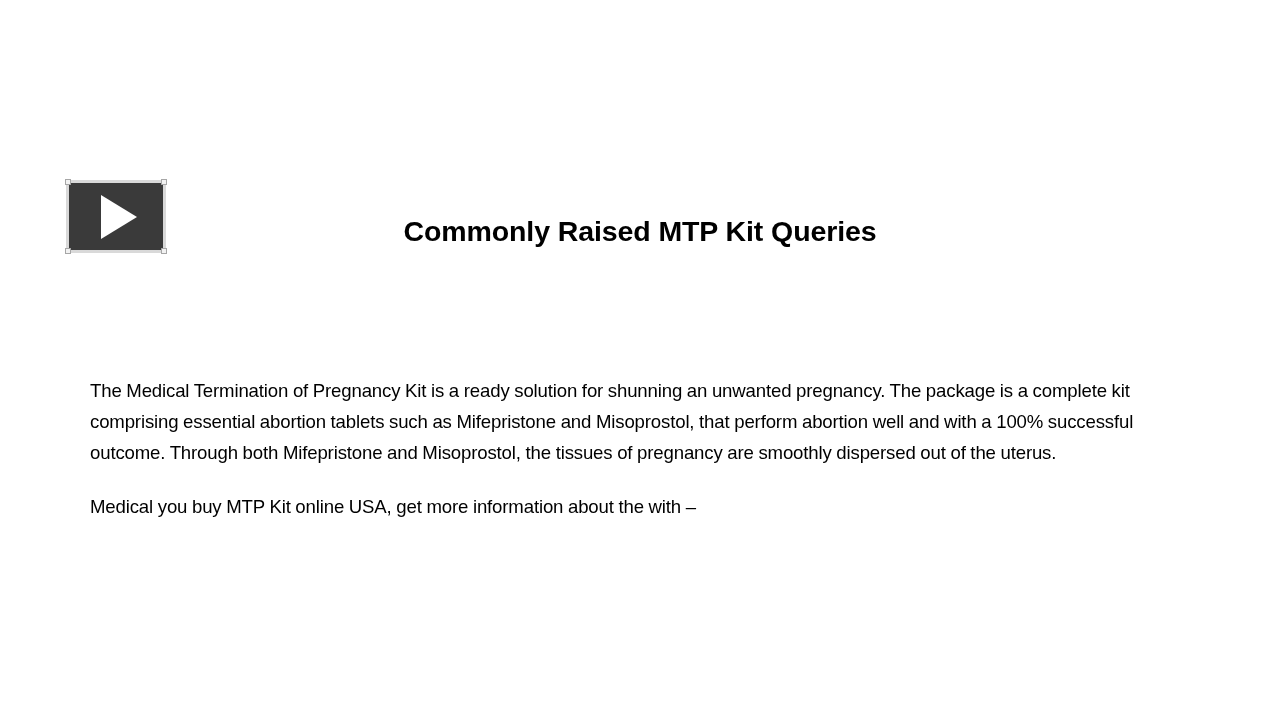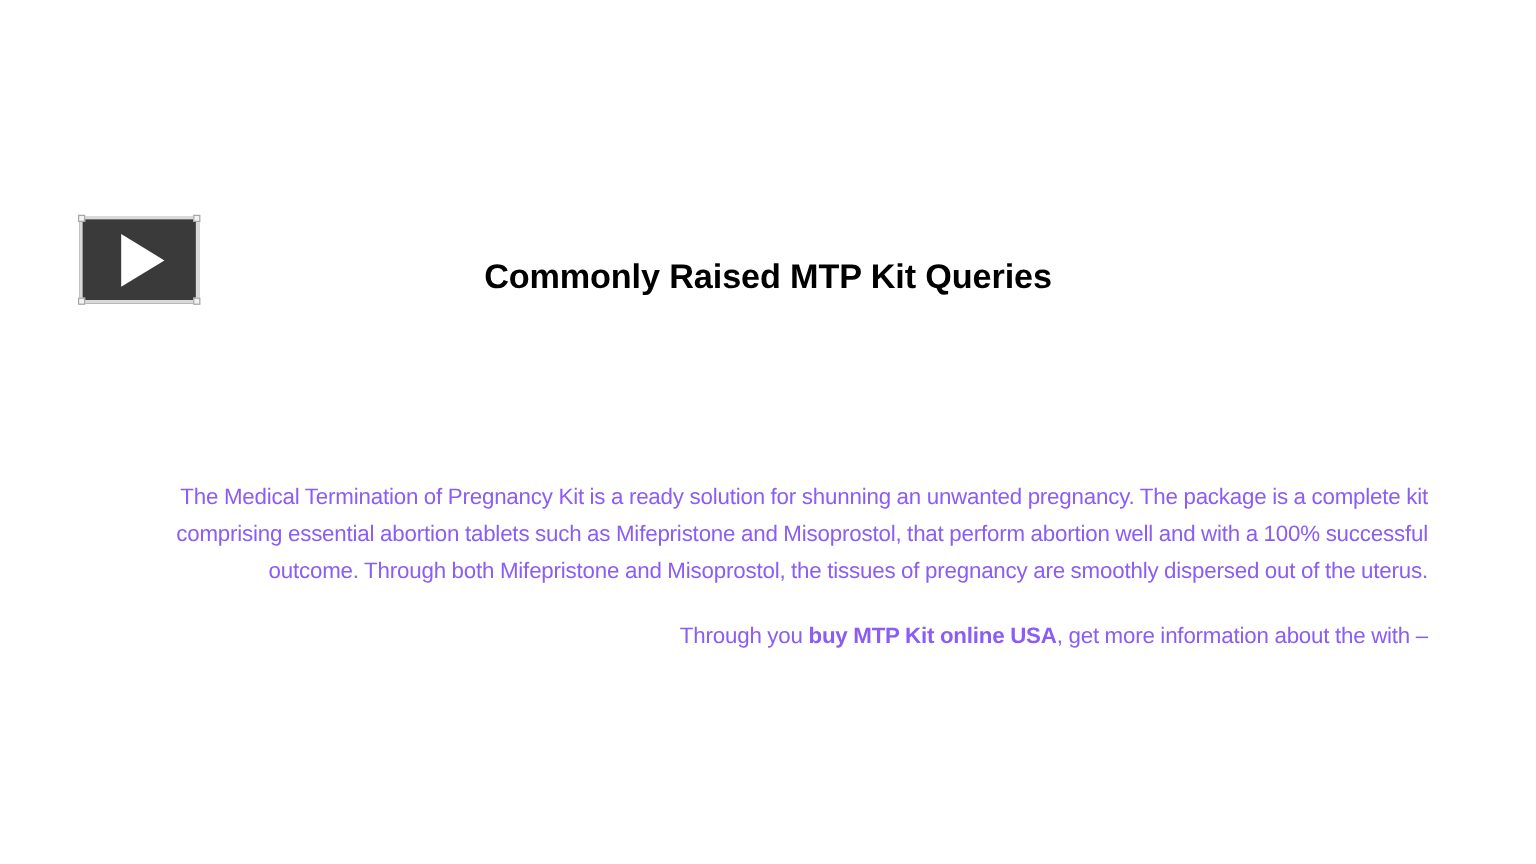--- a/index.html
+++ b/index.html
@@ -78,37 +78,37 @@
     font-weight: bold;
     color: #000000;
     letter-spacing: -0.1px;
     line-height: 38px;
   }
 
   
   .body-block {
     position: absolute;
     left: 90px;
-    top: 398px;
+    top: 375px;
     width: 1100px;
-    text-align: right;
-    color: #8b5cf6;
+    text-align: left;
+    color: #000000;
   }
   .body-paragraph {
     font-size: 18.6px;
     line-height: 31px;
     letter-spacing: -0.15px;
     margin: 0;
     word-spacing: -0.3px;
   }
   .body-paragraph.second {
     margin-top: 23px;
   }
   .body-paragraph b {
-    font-weight: bold;
+    font-weight: normal;
   }
 </style>
 </head>
 <body>
 
 <div class="slide">
 
   <div class="video-placeholder">
     <div class="video-inner"></div>
     <div class="play-triangle"></div>
@@ -116,17 +116,17 @@
     <span class="handle tr"></span>
     <span class="handle bl"></span>
     <span class="handle br"></span>
   </div>
 
   <h1 class="slide-title">Commonly Raised MTP Kit Queries</h1>
 
   <div class="body-block">
     <p class="body-paragraph">The Medical Termination of Pregnancy Kit is a ready solution for shunning an unwanted pregnancy. The package is a complete kit comprising essential abortion tablets such as Mifepristone and Misoprostol, that perform abortion well and with a 100% successful outcome. Through both Mifepristone and Misoprostol, the tissues of pregnancy are smoothly dispersed out of the uterus.</p>
     <p class="body-paragraph second">
-      <span>Through you </span><b>buy MTP Kit online USA</b><span>, get more information about the with –</span>
+      <span>Medical you </span><b>buy MTP Kit online USA</b><span>, get more information about the with –</span>
     </p>
   </div>
 
 </div>
 
 </body></html>

